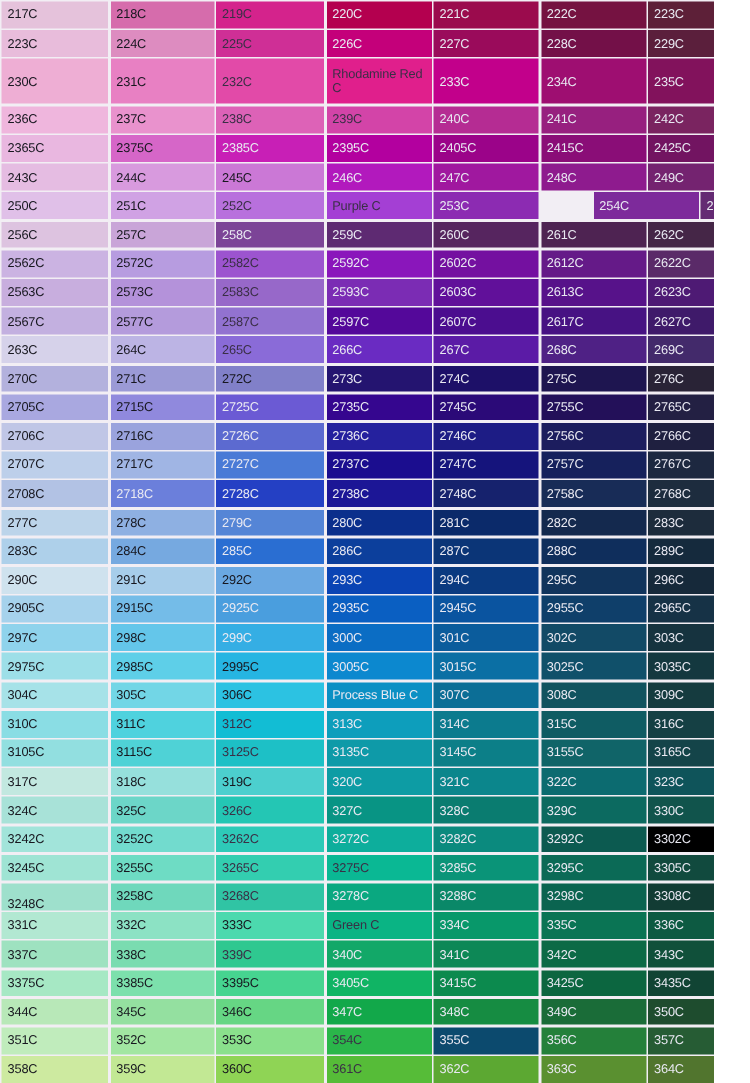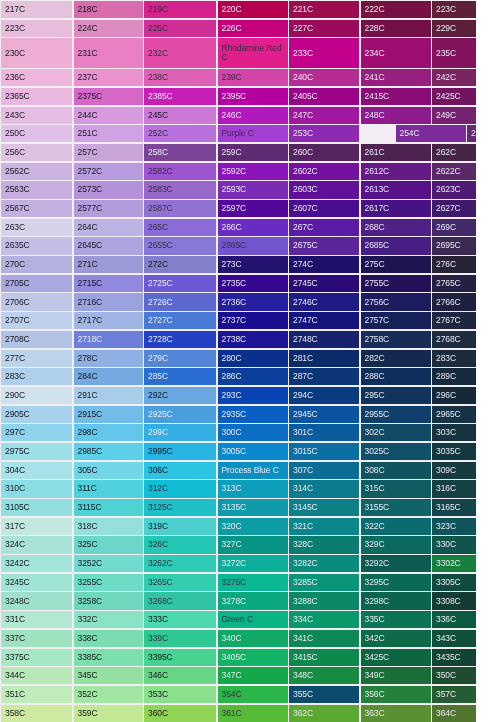--- a/index.html
+++ b/index.html
@@ -342,43 +342,20 @@
           <span class="lbl">267C</span>
         </div>
         <div class="cell c5 light" title="268C" style="background: rgb(79, 33, 133);">
           <span class="lbl">268C</span>
         </div>
         <div class="cell c6 light" title="269C" style="background: rgb(67, 42, 107);">
           <span class="lbl">269C</span>
         </div>
       </div>
       <div class="row">
-        <div class="cell c0 dark" title="2635C" style="background: rgb(196, 189, 230);">
-          <span class="lbl">2635C</span>
-        </div>
-        <div class="cell c1 dark" title="2645C" style="background: rgb(173, 164, 224);">
-          <span class="lbl">2645C</span>
-        </div>
-        <div class="cell c2 mid" title="2655C" style="background: rgb(136, 120, 214);">
-          <span class="lbl">2655C</span>
-        </div>
-        <div class="cell c3 mid" title="2665C" style="background: rgb(115, 86, 207);">
-          <span class="lbl">2665C</span>
-        </div>
-        <div class="cell c4 light" title="2675C" style="background: rgb(91, 38, 153);">
-          <span class="lbl">2675C</span>
-        </div>
-        <div class="cell c5 light" title="2685C" style="background: rgb(71, 30, 132);">
-          <span class="lbl">2685C</span>
-        </div>
-        <div class="cell c6 light" title="2695C" style="background: rgb(60, 42, 82);">
-          <span class="lbl">2695C</span>
-        </div>
-      </div>
-      <div class="row">
         <div class="cell c0 dark" title="270C" style="background: rgb(179, 177, 221);">
           <span class="lbl">270C</span>
         </div>
         <div class="cell c1 dark" title="271C" style="background: rgb(155, 154, 214);">
           <span class="lbl">271C</span>
         </div>
         <div class="cell c2 dark" title="272C" style="background: rgb(129, 128, 201);">
           <span class="lbl">272C</span>
         </div>
         <div class="cell c3 light" title="273C" style="background: rgb(36, 20, 112);">
@@ -751,21 +728,21 @@
         </div>
         <div class="cell c3 light" title="3272C" style="background: rgb(13, 174, 156);">
           <span class="lbl">3272C</span>
         </div>
         <div class="cell c4 light" title="3282C" style="background: rgb(11, 138, 126);">
           <span class="lbl">3282C</span>
         </div>
         <div class="cell c5 light" title="3292C" style="background: rgb(12, 90, 80);">
           <span class="lbl">3292C</span>
         </div>
-        <div class="cell c6 light" title="3302C" style="background: #15803d;">
+        <div class="cell c6 light" title="3302C" style="background: #000000;">
           <span class="lbl">3302C</span>
         </div>
       </div>
       <div class="row">
         <div class="cell c0 dark" title="3245C" style="background: rgb(159, 228, 212);">
           <span class="lbl">3245C</span>
         </div>
         <div class="cell c1 dark" title="3255C" style="background: rgb(110, 220, 196);">
           <span class="lbl">3255C</span>
         </div>
@@ -779,21 +756,21 @@
           <span class="lbl">3285C</span>
         </div>
         <div class="cell c5 light" title="3295C" style="background: rgb(11, 106, 86);">
           <span class="lbl">3295C</span>
         </div>
         <div class="cell c6 light" title="3305C" style="background: rgb(17, 74, 62);">
           <span class="lbl">3305C</span>
         </div>
       </div>
       <div class="row">
-        <div class="cell c0 dark" title="3248C" style="background: rgb(158, 224, 204);">
+        <div class="cell c0 dark" title="3248C" style="background: rgb(158, 224, 204); align-items: flex-end;">
           <span class="lbl">3248C</span>
         </div>
         <div class="cell c1 dark" title="3258C" style="background: rgb(111, 216, 188);">
           <span class="lbl">3258C</span>
         </div>
         <div class="cell c2 mid" title="3268C" style="background: rgb(48, 196, 164);">
           <span class="lbl">3268C</span>
         </div>
         <div class="cell c3 light" title="3278C" style="background: rgb(10, 168, 128);">
           <span class="lbl">3278C</span>

